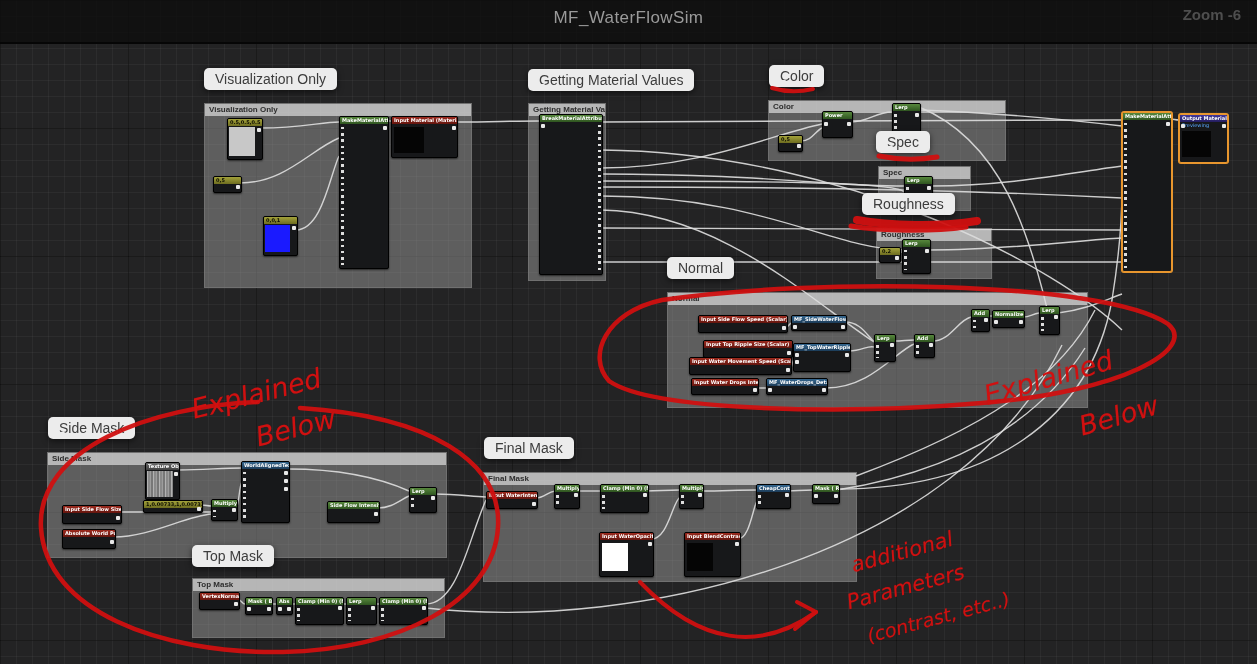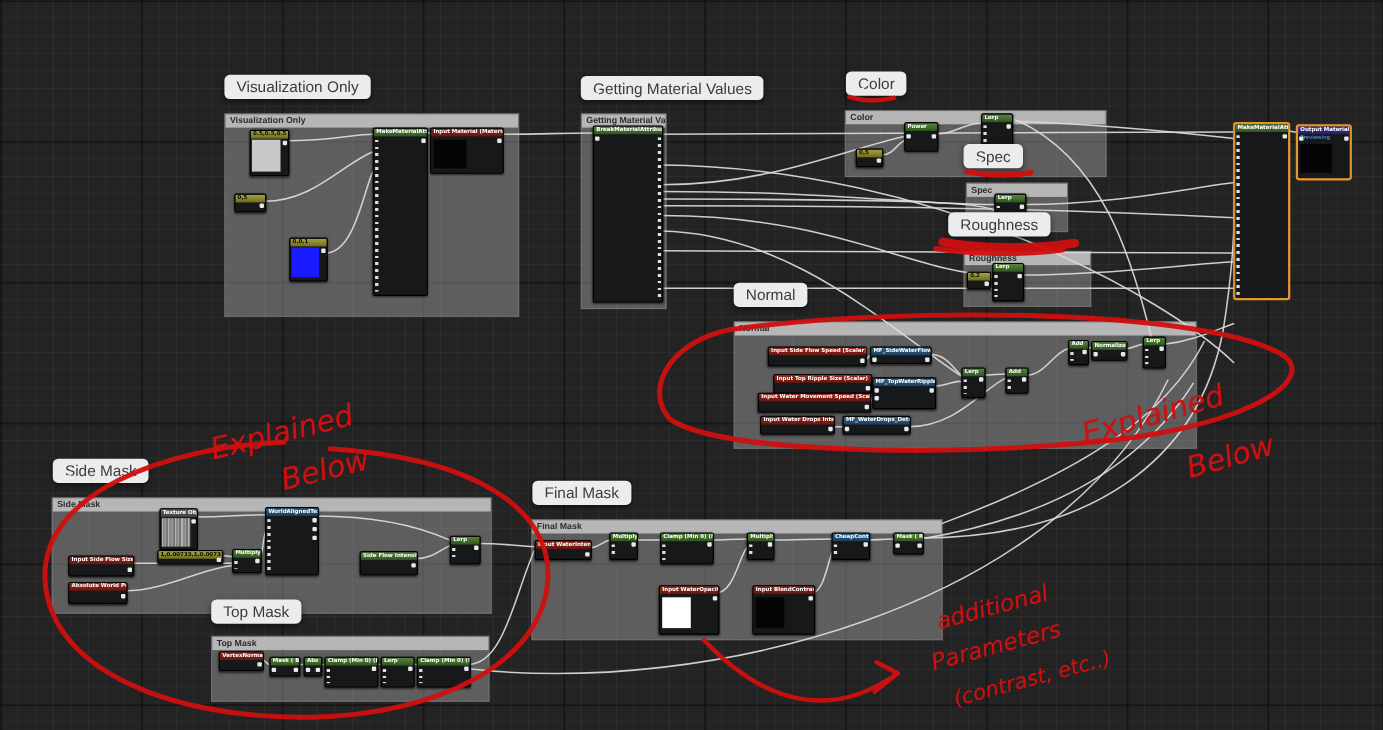--- a/index.html
+++ b/index.html
@@ -47,20 +47,24 @@
   .wire{fill:none;stroke:#dcdcdc;stroke-width:1.4;opacity:.92;}
   .redpath{fill:none;stroke:#d01010;stroke-linecap:round;stroke-linejoin:round;opacity:.95;}
   .hand{position:absolute;color:#d01010;font-style:italic;font-family:"DejaVu Sans",sans-serif;
     z-index:45;white-space:nowrap;text-shadow:0 0 1px rgba(208,16,16,.4);}
 </style>
 </head>
 <body>
 
 <div id="stage">
 
+  <div id="topstrip">
+    <div id="graph-title">MF_WaterFlowSim</div>
+    <div id="zoom-label">Zoom -6</div>
+  </div>
 
   <div class="comment" style="left:204px;top:103px;width:266px;height:183px;">
     <div class="ctitle">Visualization Only</div>
     </div>
   <div class="comment" style="left:528px;top:103px;width:76px;height:176px;">
     <div class="ctitle">Getting Material Values</div>
     </div>
   <div class="comment" style="left:768px;top:100px;width:236px;height:59px;">
     <div class="ctitle">Color</div>
     </div>

